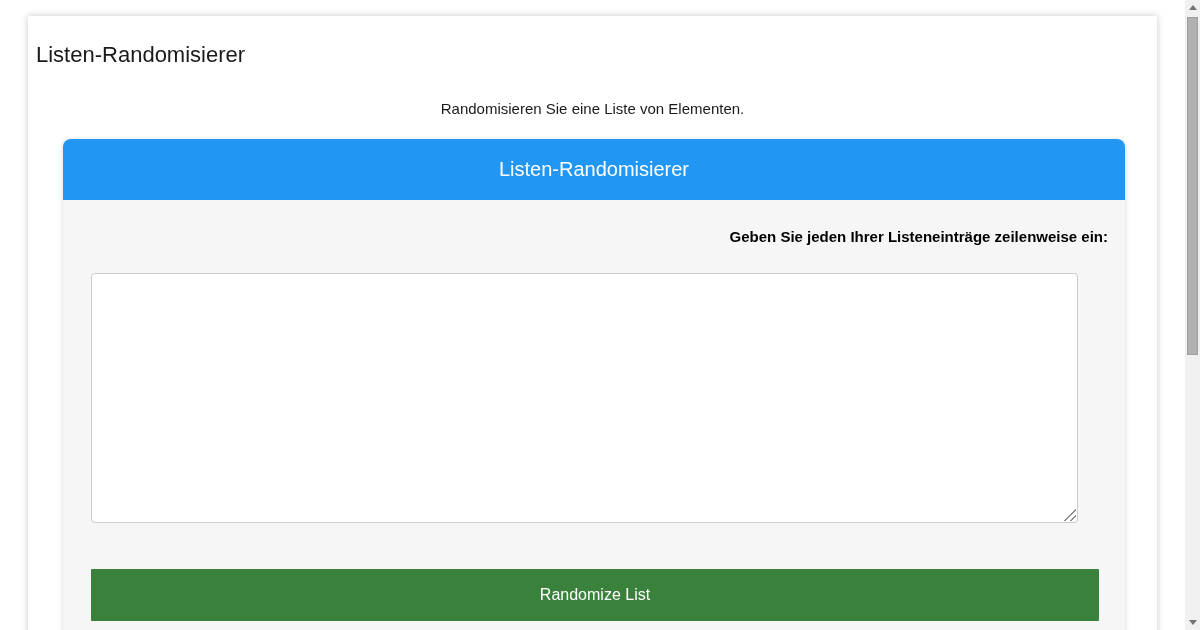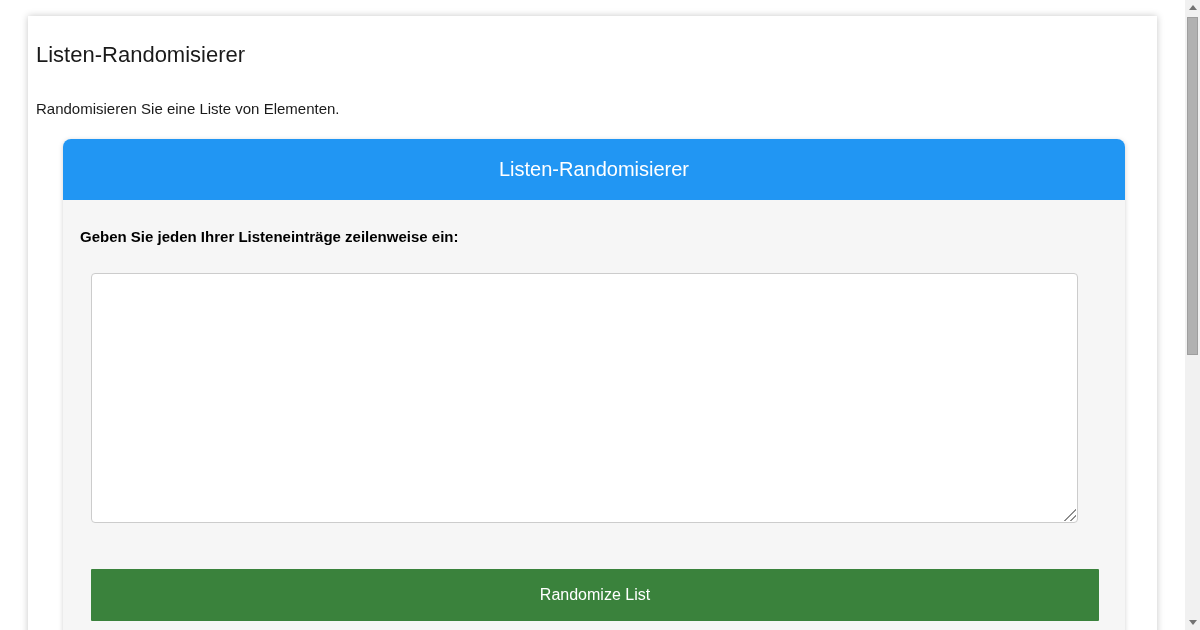--- a/index.html
+++ b/index.html
@@ -21,40 +21,40 @@
     position:absolute;left:28px;top:16px;width:1129px;height:760px;
     background:#ffffff;
     box-shadow:0 0 7px rgba(0,0,0,0.22);
   }
   .page-title{
     margin:0;padding:25px 8px 0 8px;
     font-size:22px;font-weight:400;color:#1a1a1a;line-height:1.25;
   }
   .page-desc{
     margin:0;padding:30px 8px 0 8px;
-    font-size:15px;color:#1a1a1a;line-height:1.3;
+    font-size:15px;color:#1a1a1a;line-height:1.3;text-align:center;
   }
   .card{
     width:1062px;margin:21px 0 0 35px;
     border-radius:8px 8px 0 0;
     box-shadow:0 1px 5px rgba(0,0,0,0.18);
   }
   .card-header{
     height:61px;line-height:61px;
     background:var(--header-bg);
     color:var(--header-text);
     font-size:20px;text-align:center;
     border-radius:8px 8px 0 0;
   }
   .card-body{
     background:var(--card-body-bg);
     padding:28px 17px 140px 17px;
   }
   .input-label{
-    display:block;font-size:15px;font-weight:bold;color:#000000;line-height:1.2;
+    display:block;font-size:15px;font-weight:bold;color:#000000;line-height:1.2;text-align:right;
   }
   .ta-wrap{
     position:relative;margin:27px 0 0 11px;width:987px;height:250px;
   }
   .list-textarea{
     width:987px;height:250px;
     background:#ffffff;border:1px solid #cccccc;border-radius:4px;
     resize:none;outline:none;
     font-family:"Liberation Sans", sans-serif;font-size:14px;color:#1a1a1a;
     padding:8px;

